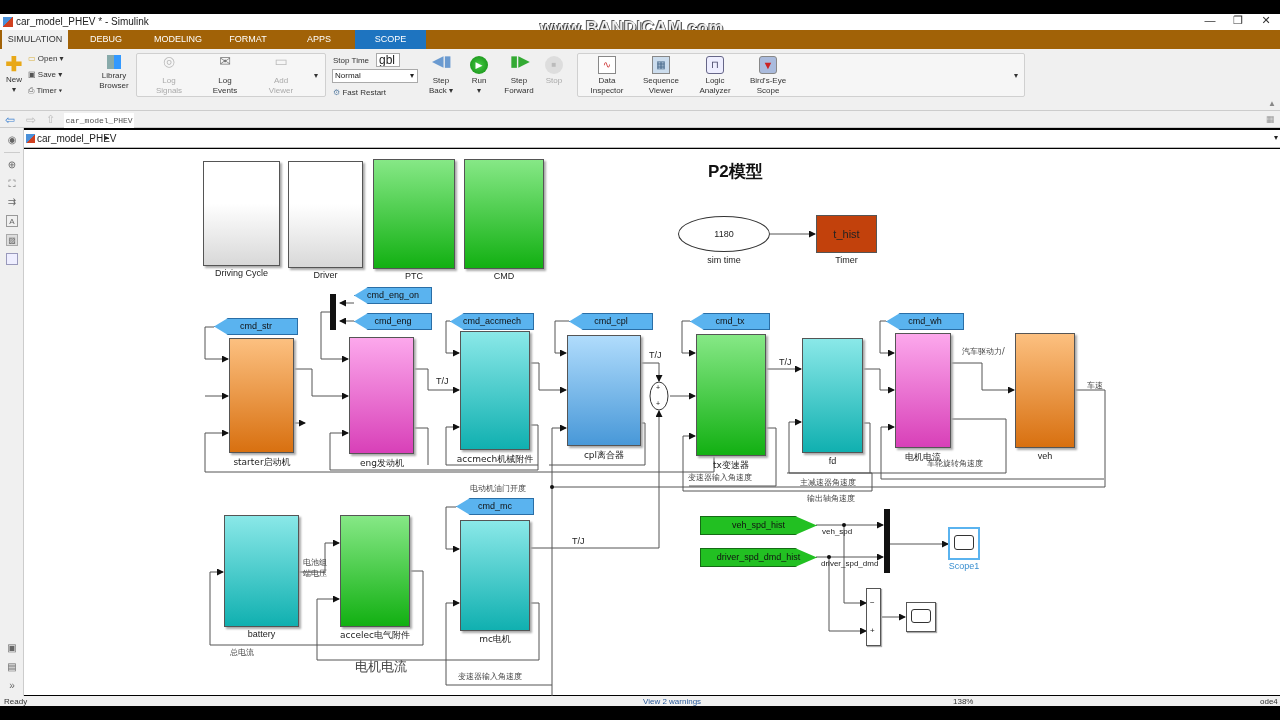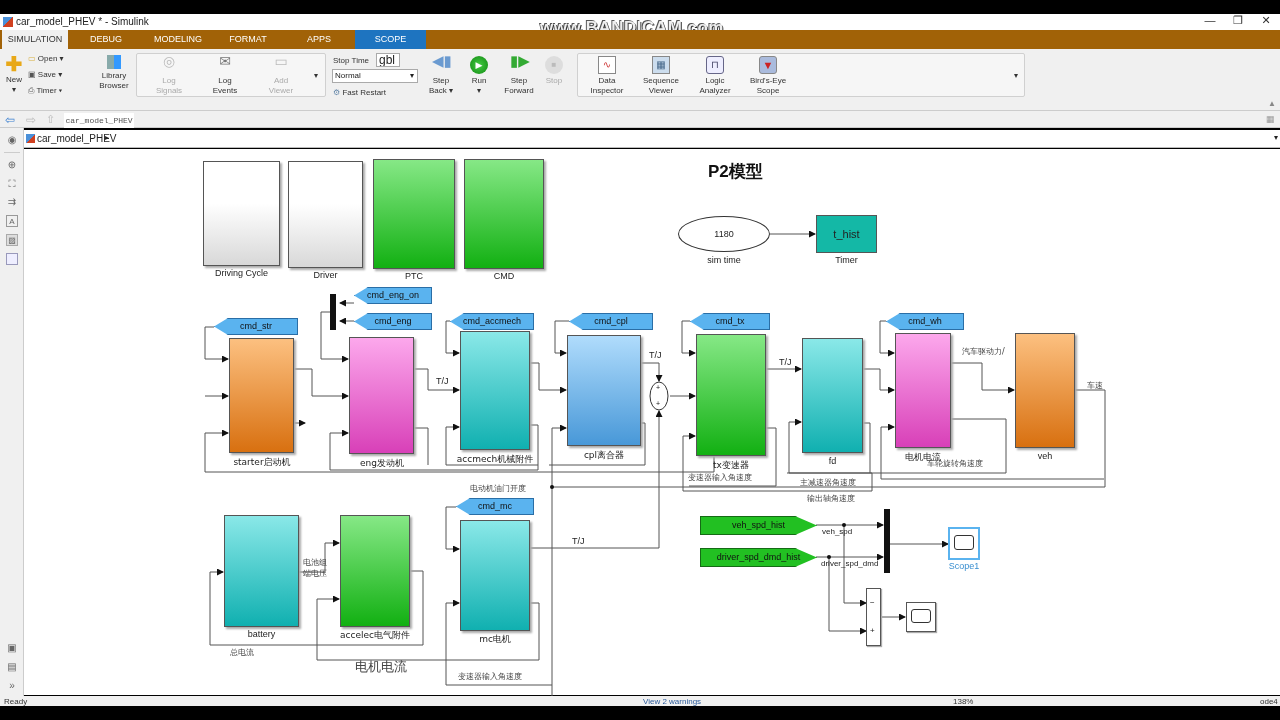--- a/index.html
+++ b/index.html
@@ -273,21 +273,21 @@
 <div class="lbl" style="left:203px;top:268px;width:77px">Driving Cycle</div>
 <div class="blk g-white" style="left:288px;top:161px;width:75px;height:107px"></div>
 <div class="lbl" style="left:288px;top:270px;width:75px">Driver</div>
 <div class="blk g-green" style="left:373px;top:159px;width:82px;height:110px"></div>
 <div class="lbl" style="left:373px;top:271px;width:82px">PTC</div>
 <div class="blk g-green" style="left:464px;top:159px;width:80px;height:110px"></div>
 <div class="lbl" style="left:464px;top:271px;width:80px">CMD</div>
 
 <div class="abs" style="left:678px;top:216px;width:92px;height:36px;border:1px solid #333;border-radius:50%;background:#fff;text-align:center;line-height:34px;font-size:9px">1180</div>
 <div class="lbl" style="left:678px;top:255px;width:92px">sim time</div>
-<div class="blk" style="left:816px;top:215px;width:61px;height:38px;background:#14b8a6;text-align:center;line-height:36px;font-size:11px;box-shadow:none">t_hist</div>
+<div class="blk" style="left:816px;top:215px;width:61px;height:38px;background:#c2410c;text-align:center;line-height:36px;font-size:11px;box-shadow:none">t_hist</div>
 <div class="lbl" style="left:816px;top:255px;width:61px">Timer</div>
 
 <div class="goto" style="left:214px;top:318px;width:84px">cmd_str</div>
 <div class="abs" style="left:330px;top:294px;width:6px;height:36px;background:#111"></div>
 <div class="goto" style="left:354px;top:287px;width:78px">cmd_eng_on</div>
 <div class="goto" style="left:354px;top:313px;width:78px">cmd_eng</div>
 <div class="goto" style="left:450px;top:313px;width:84px">cmd_accmech</div>
 <div class="goto" style="left:569px;top:313px;width:84px">cmd_cpl</div>
 <div class="goto" style="left:690px;top:313px;width:80px">cmd_tx</div>
 <div class="goto" style="left:886px;top:313px;width:78px">cmd_wh</div>

